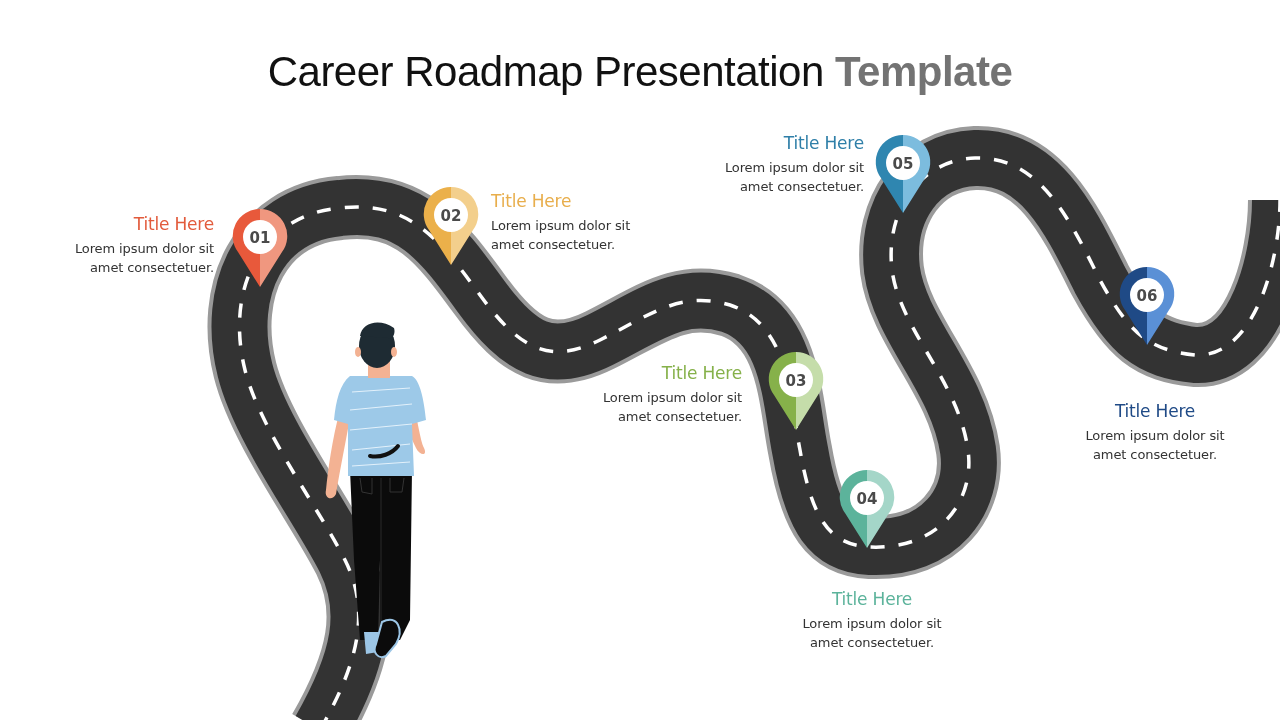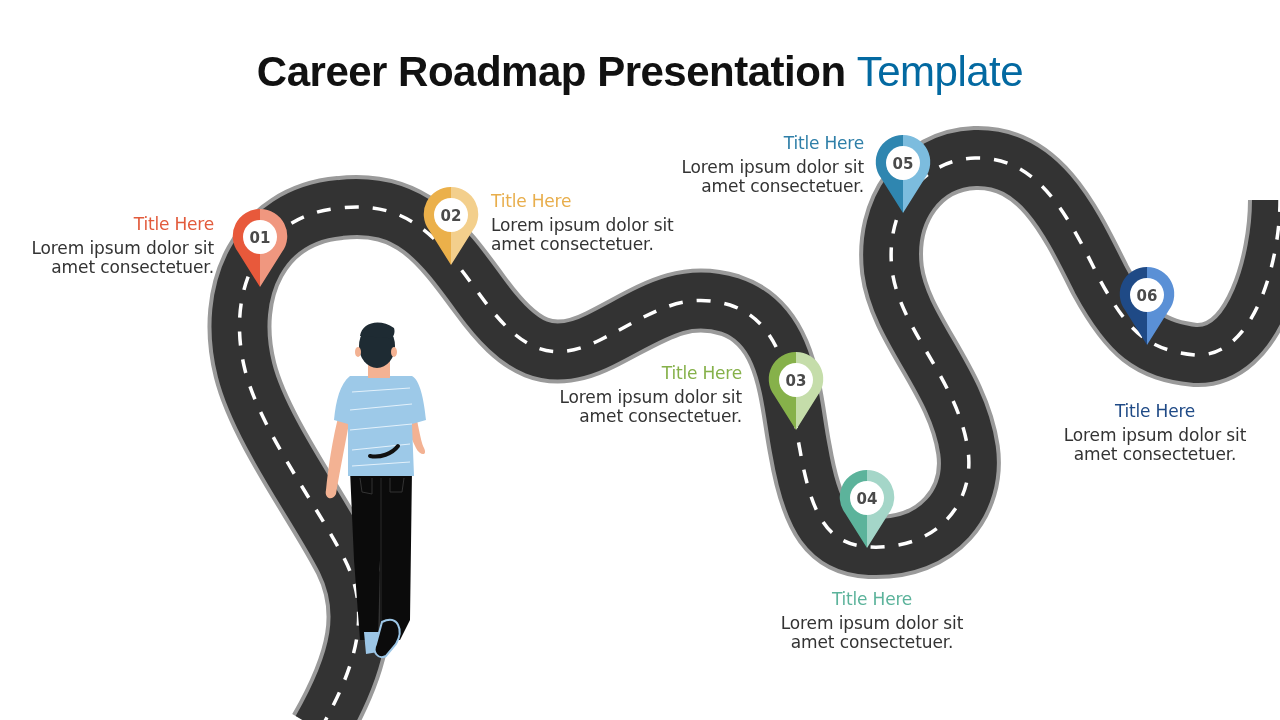--- a/index.html
+++ b/index.html
@@ -4,29 +4,29 @@
 <style>
   * { margin: 0; padding: 0; box-sizing: border-box; }
   html, body { width: 1280px; height: 720px; overflow: hidden; background: #ffffff; }
   body { position: relative; font-family: "DejaVu Sans", "Liberation Sans", sans-serif; }
   .slide { position: absolute; left: 0; top: 0; width: 1280px; height: 720px; background: #fff; }
   .title {
     position: absolute; top: 48px; left: 0; width: 1280px; text-align: center;
     font-family: "Liberation Sans", sans-serif; font-size: 42px; letter-spacing: -0.5px; color: #111;
     white-space: nowrap;
   }
-  .title .bold { font-weight: 700; text-align: right; }
-  .title .light { font-weight: 400; color: #0369a1; }
+  .title .bold { font-weight: 400; text-align: right; }
+  .title .light { font-weight: 700; color: #737373; }
   svg.art { position: absolute; left: 0; top: 0; }
   .label { position: absolute; width: 200px; }
   .label.right { text-align: right; }
   .label.left { text-align: left; }
   .label.center { text-align: center; }
   .label .lt { font-family: "DejaVu Sans", sans-serif; font-weight: 400; font-size: 17px; line-height: 22px; margin-bottom: 4px; letter-spacing: -0.2px; }
-  .label .ld { font-family: "DejaVu Sans", sans-serif; font-size: 17px; line-height: 19px; color: #333; letter-spacing: -0.1px; }
+  .label .ld { font-family: "DejaVu Sans", sans-serif; font-size: 13px; line-height: 19px; color: #333; letter-spacing: -0.1px; }
   .pin-num { font-family: "DejaVu Sans", sans-serif; font-weight: 700; font-size: 15px; fill: #4a4a4a; }
 </style>
 </head>
 <body>
 
 <div class="slide">
 
   <h1 class="title">
     <span class="bold">Career Roadmap Presentation</span>
     <span class="light">Template</span>

